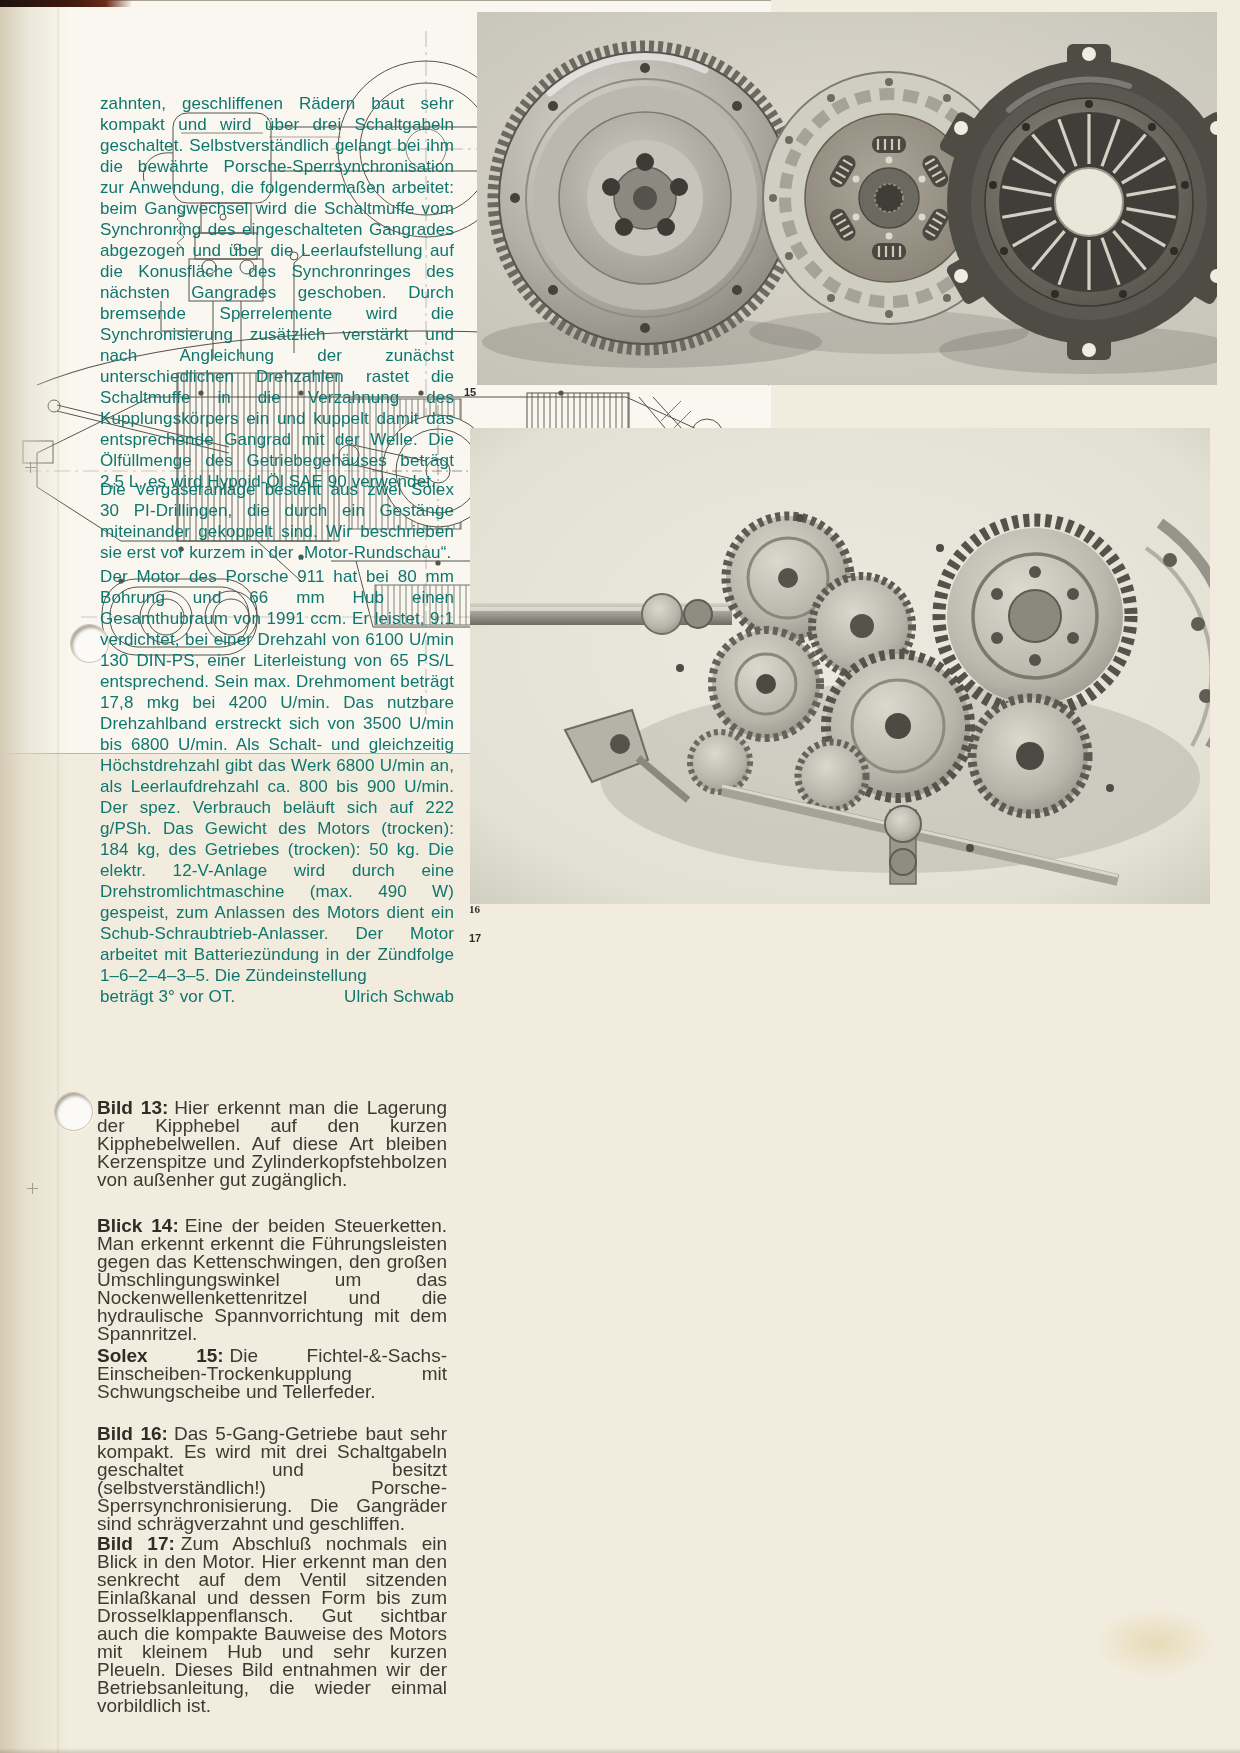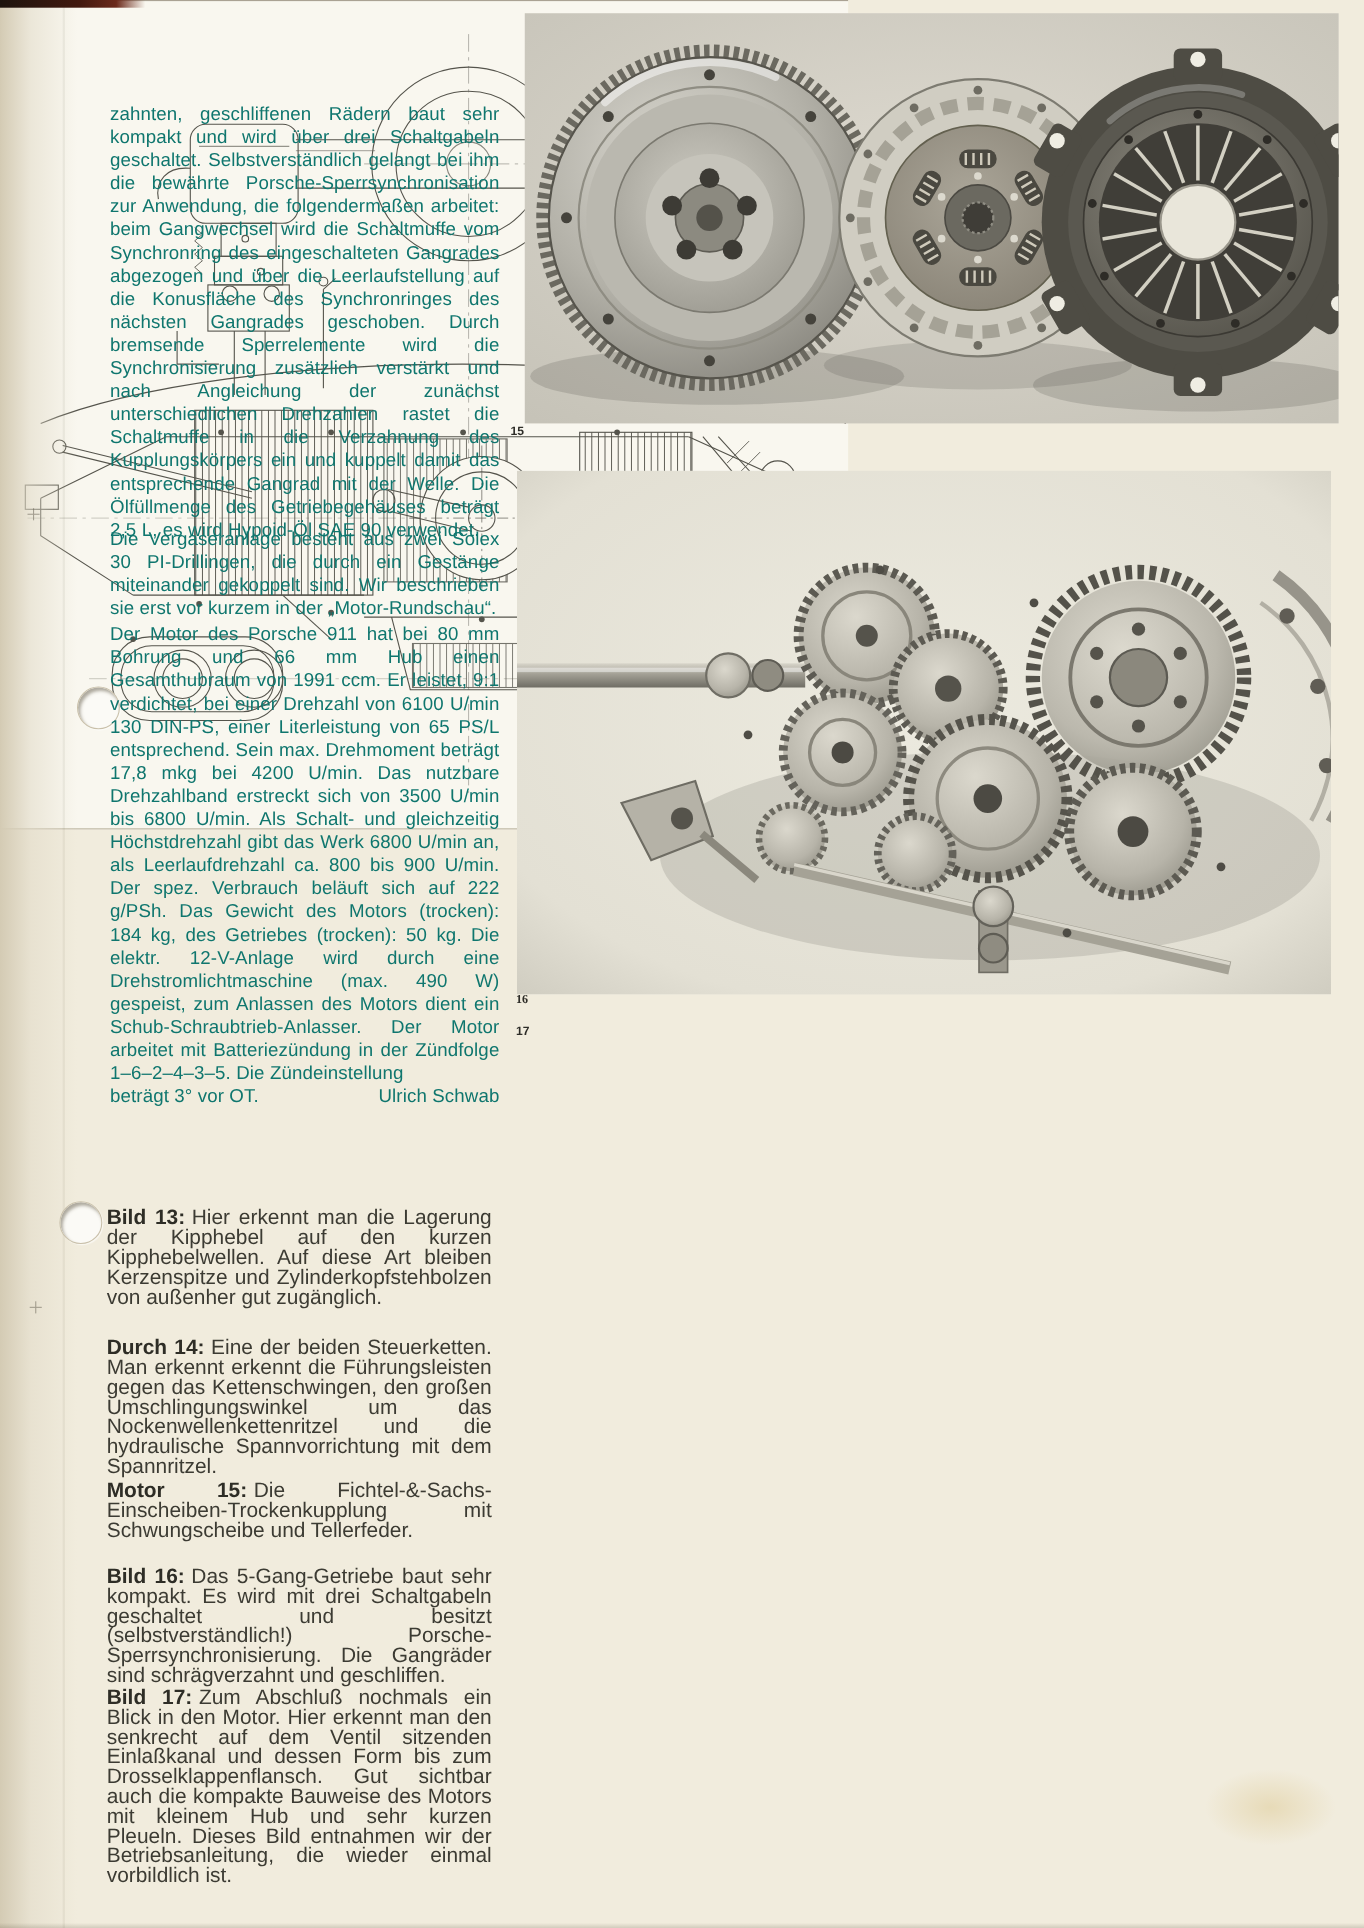--- a/index.html
+++ b/index.html
@@ -75,22 +75,22 @@
 <p class="body-par p2">Die Vergaseranlage besteht aus zwei Solex 30 PI-Drillingen, die durch ein Gestänge miteinander gekoppelt sind. Wir beschrieben sie erst vor kurzem in der „Motor-Rundschau“.</p>
 <div class="body-par p3">
   <span>Der Motor des Porsche 911 hat bei 80 mm Bohrung und 66 mm Hub einen Gesamthubraum von 1991 ccm. Er leistet, 9:1 verdichtet, bei einer Drehzahl von 6100 U/min 130 DIN-PS, einer Literleistung von 65 PS/L entsprechend. Sein max. Drehmoment beträgt 17,8 mkg bei 4200 U/min. Das nutzbare Drehzahlband erstreckt sich von 3500 U/min bis 6800 U/min. Als Schalt- und gleichzeitig Höchstdrehzahl gibt das Werk 6800 U/min an, als Leerlaufdrehzahl ca. 800 bis 900 U/min. Der spez. Verbrauch beläuft sich auf 222 g/PSh. Das Gewicht des Motors (trocken): 184 kg, des Getriebes (trocken): 50 kg. Die elektr. 12-V-Anlage wird durch eine Drehstromlichtmaschine (max. 490 W) gespeist, zum Anlassen des Motors dient ein Schub-Schraubtrieb-Anlasser. Der Motor arbeitet mit Batteriezündung in der Zündfolge 1–6–2–4–3–5. Die Zündeinstellung</span>
   <span class="lastline">
     <span>beträgt 3° vor OT.</span>
     <span>Ulrich Schwab</span>
   </span>
 </div>
 
 <p class="caption c13"><b>Bild 13:</b><span>Hier erkennt man die Lagerung der Kipphebel auf den kurzen Kipphebelwellen. Auf diese Art bleiben Kerzenspitze und Zylinderkopfstehbolzen von außenher gut zugänglich.</span></p>
-<p class="caption c14"><b>Durch 14:</b><span>Eine der beiden Steuerketten. Man erkennt erkennt die Führungsleisten gegen das Kettenschwingen, den großen Umschlingungswinkel um das Nockenwellenkettenritzel und die hydraulische Spannvorrichtung mit dem Spannritzel.</span></p>
-<p class="caption c15"><b>Motor 15:</b><span>Die Fichtel-&amp;-Sachs-Einscheiben-Trockenkupplung mit Schwungscheibe und Tellerfeder.</span></p>
+<p class="caption c14"><b>Blick 14:</b><span>Eine der beiden Steuerketten. Man erkennt erkennt die Führungsleisten gegen das Kettenschwingen, den großen Umschlingungswinkel um das Nockenwellenkettenritzel und die hydraulische Spannvorrichtung mit dem Spannritzel.</span></p>
+<p class="caption c15"><b>Solex 15:</b><span>Die Fichtel-&amp;-Sachs-Einscheiben-Trockenkupplung mit Schwungscheibe und Tellerfeder.</span></p>
 <p class="caption c16"><b>Bild 16:</b><span>Das 5-Gang-Getriebe baut sehr kompakt. Es wird mit drei Schaltgabeln geschaltet und besitzt (selbstverständlich!) Porsche-Sperrsynchronisierung. Die Gangräder sind schrägverzahnt und geschliffen.</span></p>
 <p class="caption c17"><b>Bild 17:</b><span>Zum Abschluß nochmals ein Blick in den Motor. Hier erkennt man den senkrecht auf dem Ventil sitzenden Einlaßkanal und dessen Form bis zum Drosselklappenflansch. Gut sichtbar auch die kompakte Bauweise des Motors mit kleinem Hub und sehr kurzen Pleueln. Dieses Bild entnahmen wir der Betriebsanleitung, die wieder einmal vorbildlich ist.</span></p>
 
 <div class="figno no15">15</div>
 <div class="figno no16">16</div>
 <div class="figno no17">17</div>
 
 <div class="photo photo-15">
 <svg width="740" height="373" viewBox="0 0 740 373" xmlns="http://www.w3.org/2000/svg">
   <defs>

